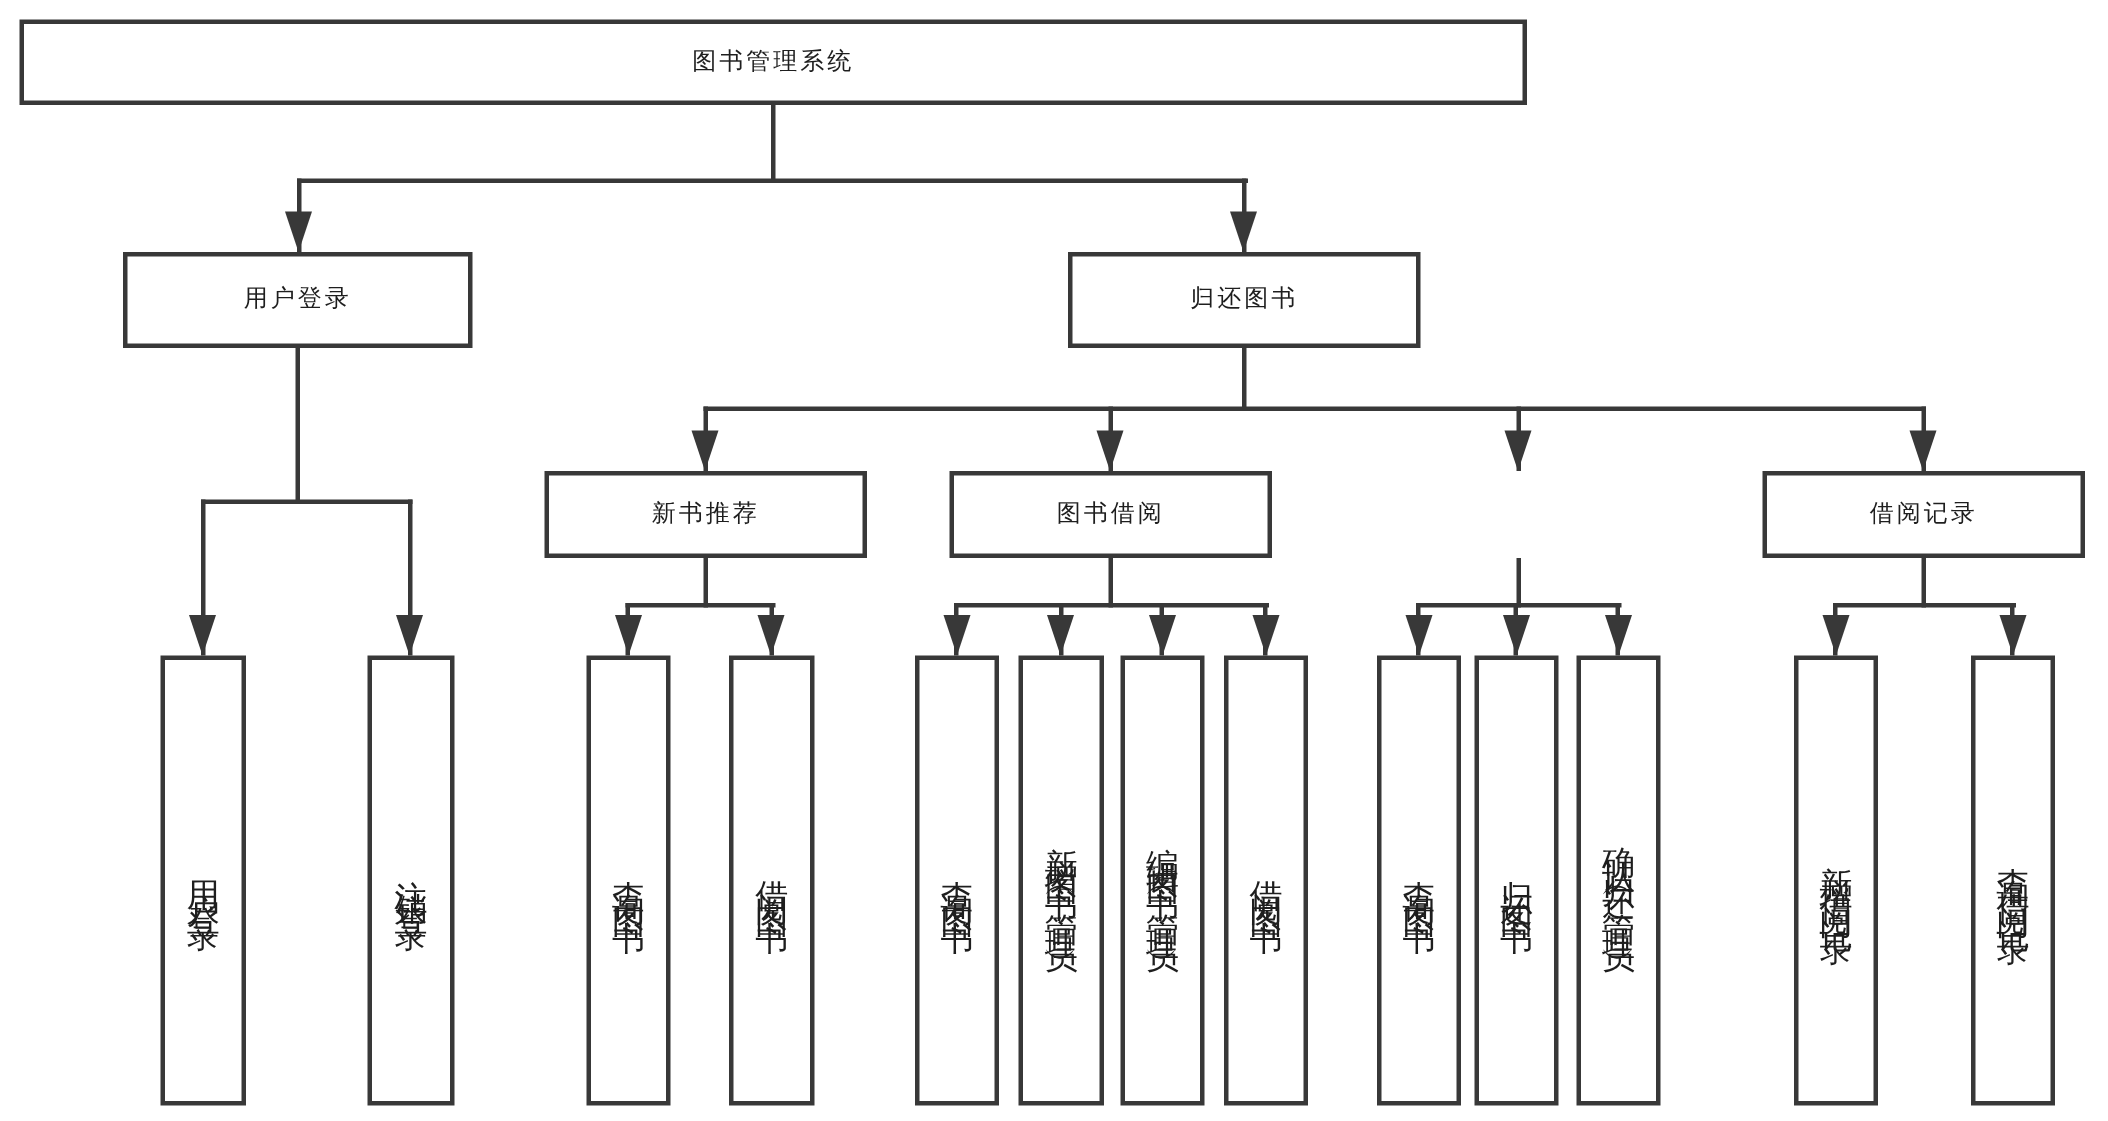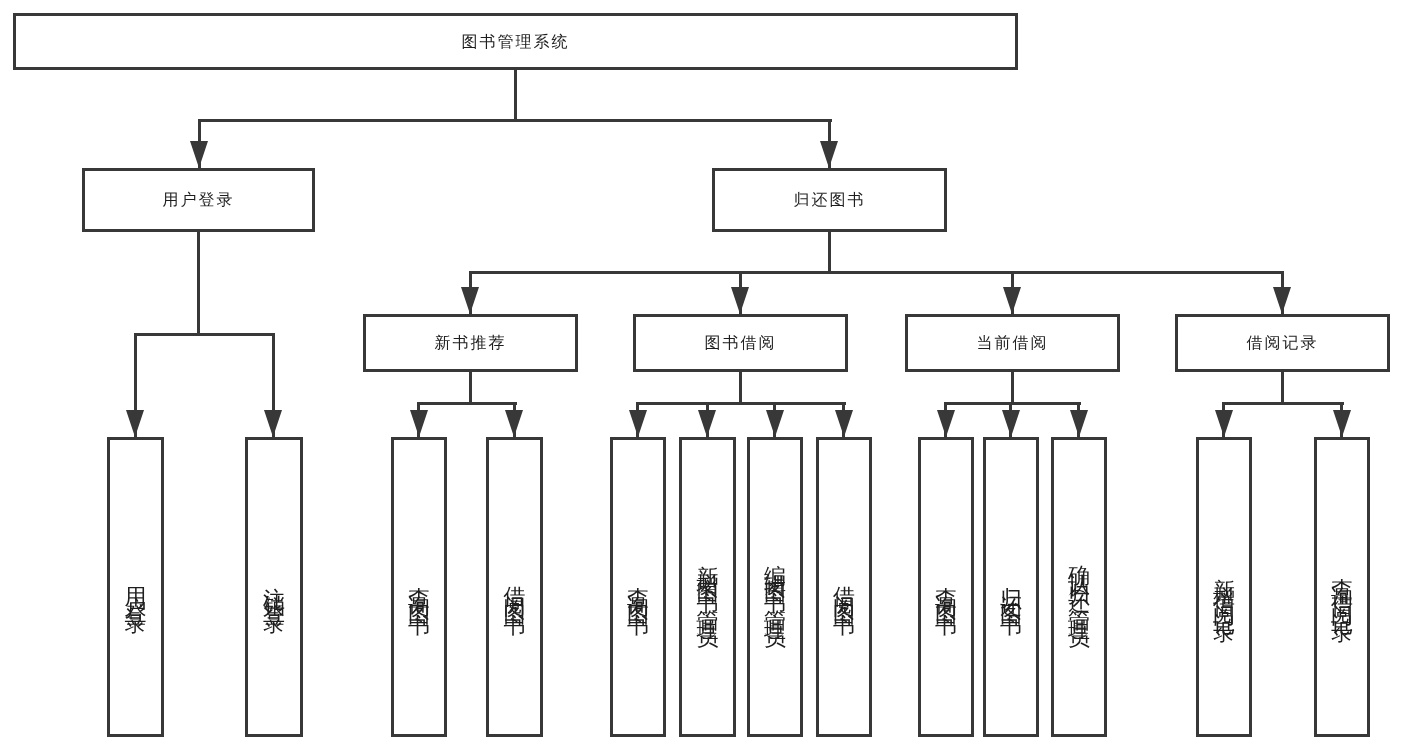--- a/index.html
+++ b/index.html
@@ -69,21 +69,20 @@
   <div class="box" style="left:13px;top:13px;width:1005px;height:57px;">图书管理系统</div>
 
   <div class="box" style="left:82px;top:168px;width:233px;height:64px;">用户登录</div>
 
   <div class="box" style="left:712px;top:168px;width:235px;height:64px;">归还图书</div>
 
   <div class="box" style="left:633px;top:314px;width:215px;height:58px;">图书借阅</div>
 
   <div class="box" style="left:363px;top:314px;width:215px;height:58px;">新书推荐</div>
 
-  <div class="box" style="left:905px;top:314px;width:215px;height:58px;">当前借阅</div>
 
   <div class="box" style="left:1175px;top:314px;width:215px;height:58px;">借阅记录</div>
 
   <div class="box vbox" style="left:107px;top:437px;width:57px;height:300px;">用户登录</div>
 
   <div class="box vbox" style="left:245px;top:437px;width:58px;height:300px;">注销登录</div>
 
   <div class="box vbox" style="left:391px;top:437px;width:56px;height:300px;">查询图书</div>
 
   <div class="box vbox" style="left:486px;top:437px;width:57px;height:300px;">借阅图书</div>

